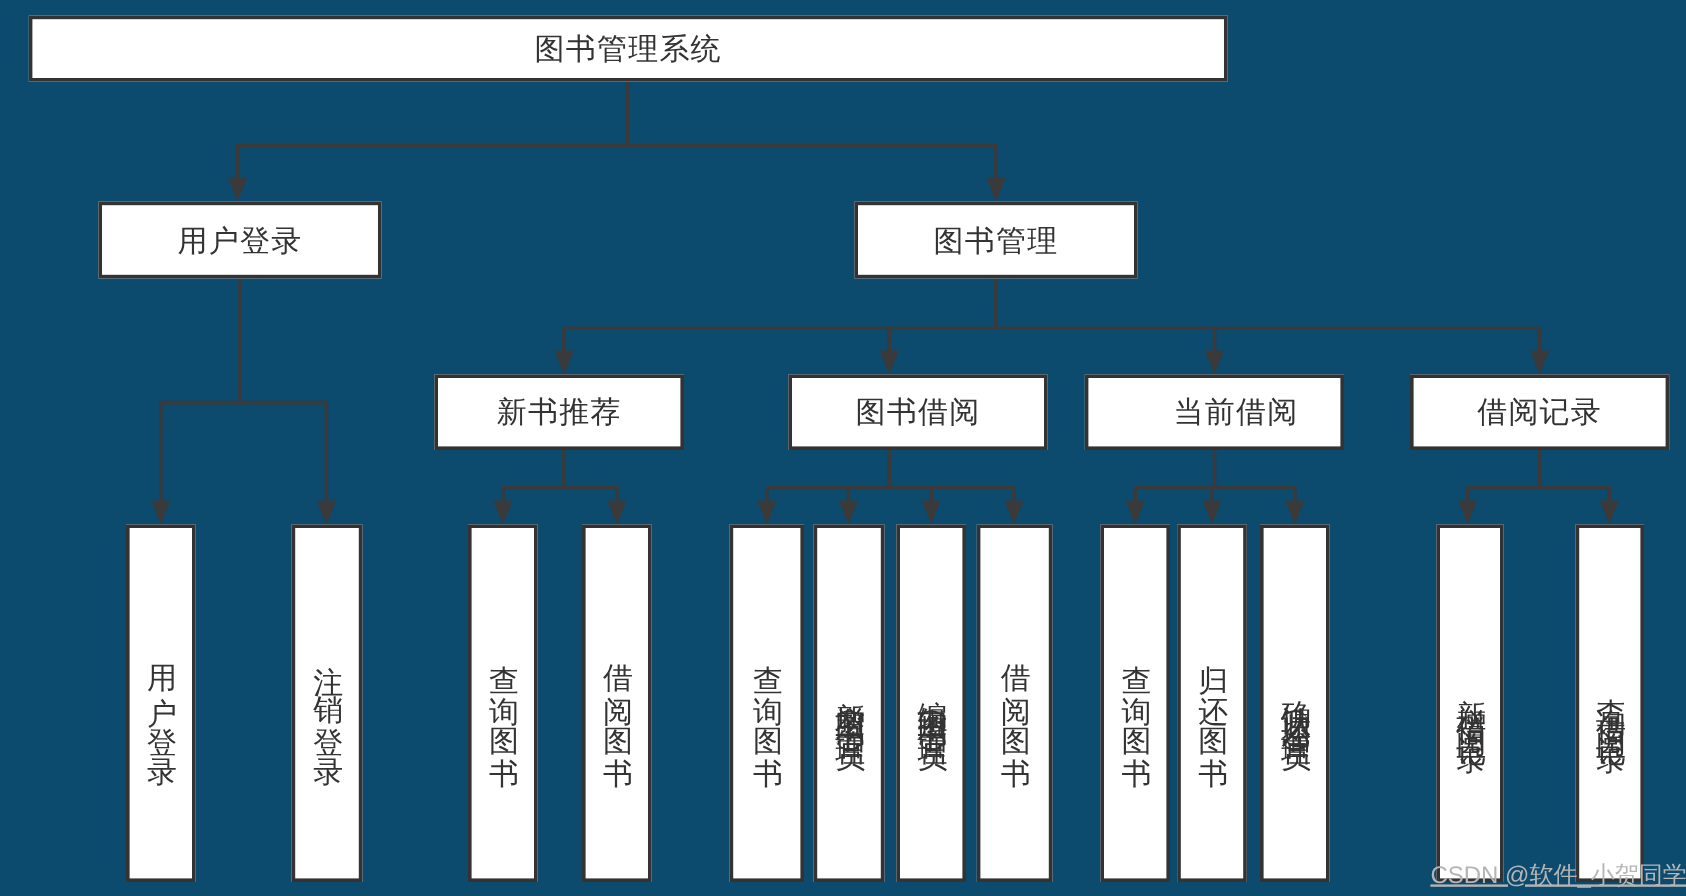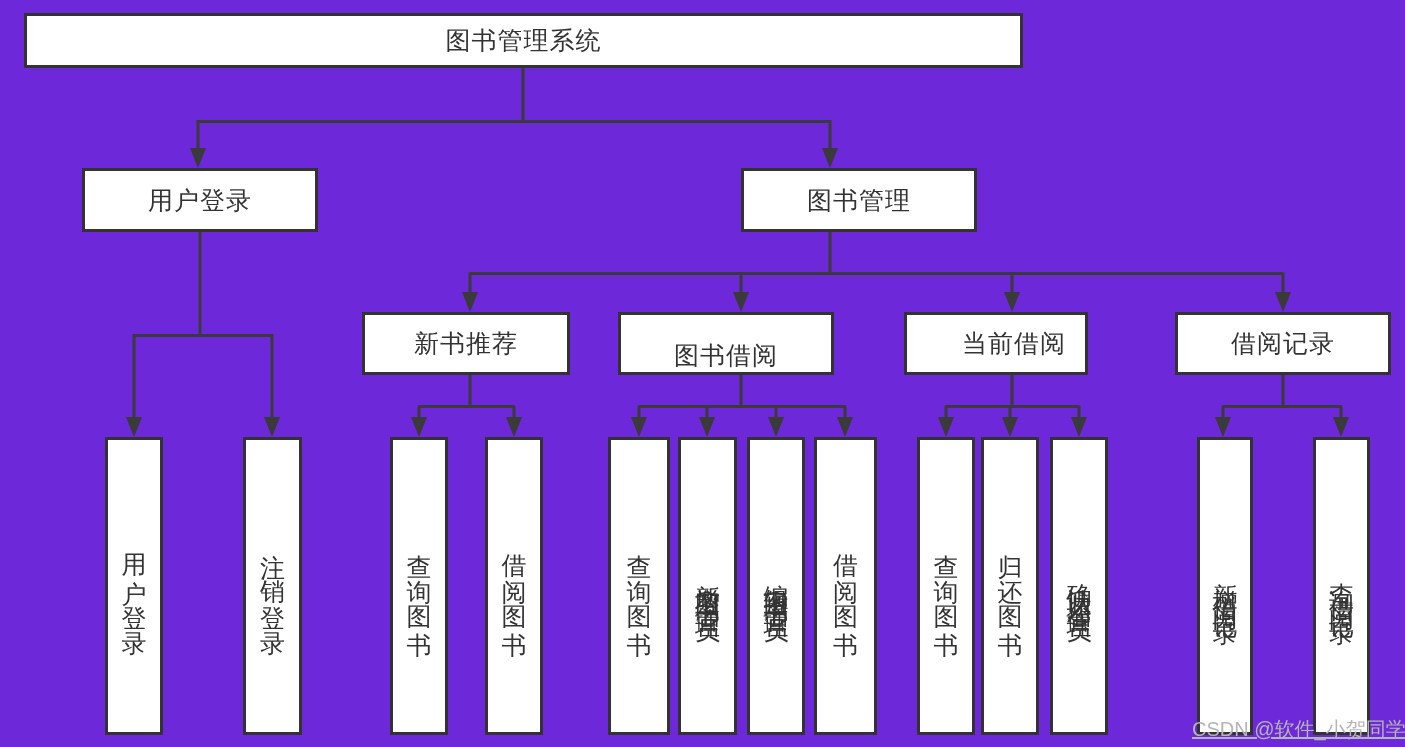--- a/index.html
+++ b/index.html
@@ -1,20 +1,20 @@
 <!DOCTYPE html>
 <html><head>
 <meta charset="utf-8">
 <style>
   html, body { margin: 0; padding: 0; background: #ffffff; }
   #canvas {
     position: relative;
     width: 1405px;
     height: 747px;
-    background: #6d28d9;
+    background: #0c4a6e;
     font-family: "Liberation Sans", sans-serif;
     color: #333333;
     overflow: hidden;
   }
   #connectors {
     position: absolute;
     left: 0; top: 0;
     width: 1405px; height: 747px;
   }
   .box {
@@ -144,31 +144,31 @@
     </g>
   </svg>
 
   <div class="box" style="left:24px; top:13px; width:999px; height:55px;">
     <span class="hlabel">图书管理系统</span>
   </div>
 
   <div class="box" style="left:82px; top:168px; width:236px; height:64px;">
     <span class="hlabel">用户登录</span>
   </div>
-  <div class="box" style="left:712px; top:168px; width:236px; height:64px;margin-left:29px;">
+  <div class="box" style="left:712px; top:168px; width:236px; height:64px;">
     <span class="hlabel">图书管理</span>
   </div>
 
   <div class="box" style="left:362px; top:312px; width:208px; height:63px;">
     <span class="hlabel">新书推荐</span>
   </div>
-  <div class="box" style="left:618px; top:312px; width:216px; height:63px;align-items:flex-end;">
+  <div class="box" style="left:657px; top:312px; width:216px; height:63px;">
     <span class="hlabel">图书借阅</span>
   </div>
-  <div class="box" style="left:904px; top:312px; width:184px; height:63px;padding-left:36px;">
+  <div class="box" style="left:904px; top:312px; width:216px; height:63px;padding-left:36px;">
     <span class="hlabel">当前借阅</span>
   </div>
   <div class="box" style="left:1175px; top:312px; width:216px; height:63px;">
     <span class="hlabel">借阅记录</span>
   </div>
 
   <div class="box vbox" style="left:105px; top:437px; width:58px; height:298px;">
     <span class="vtext" style="letter-spacing: 26px;">用户登录</span>
   </div>
   <div class="box vbox" style="left:243px; top:437px; width:59px; height:298px;">

